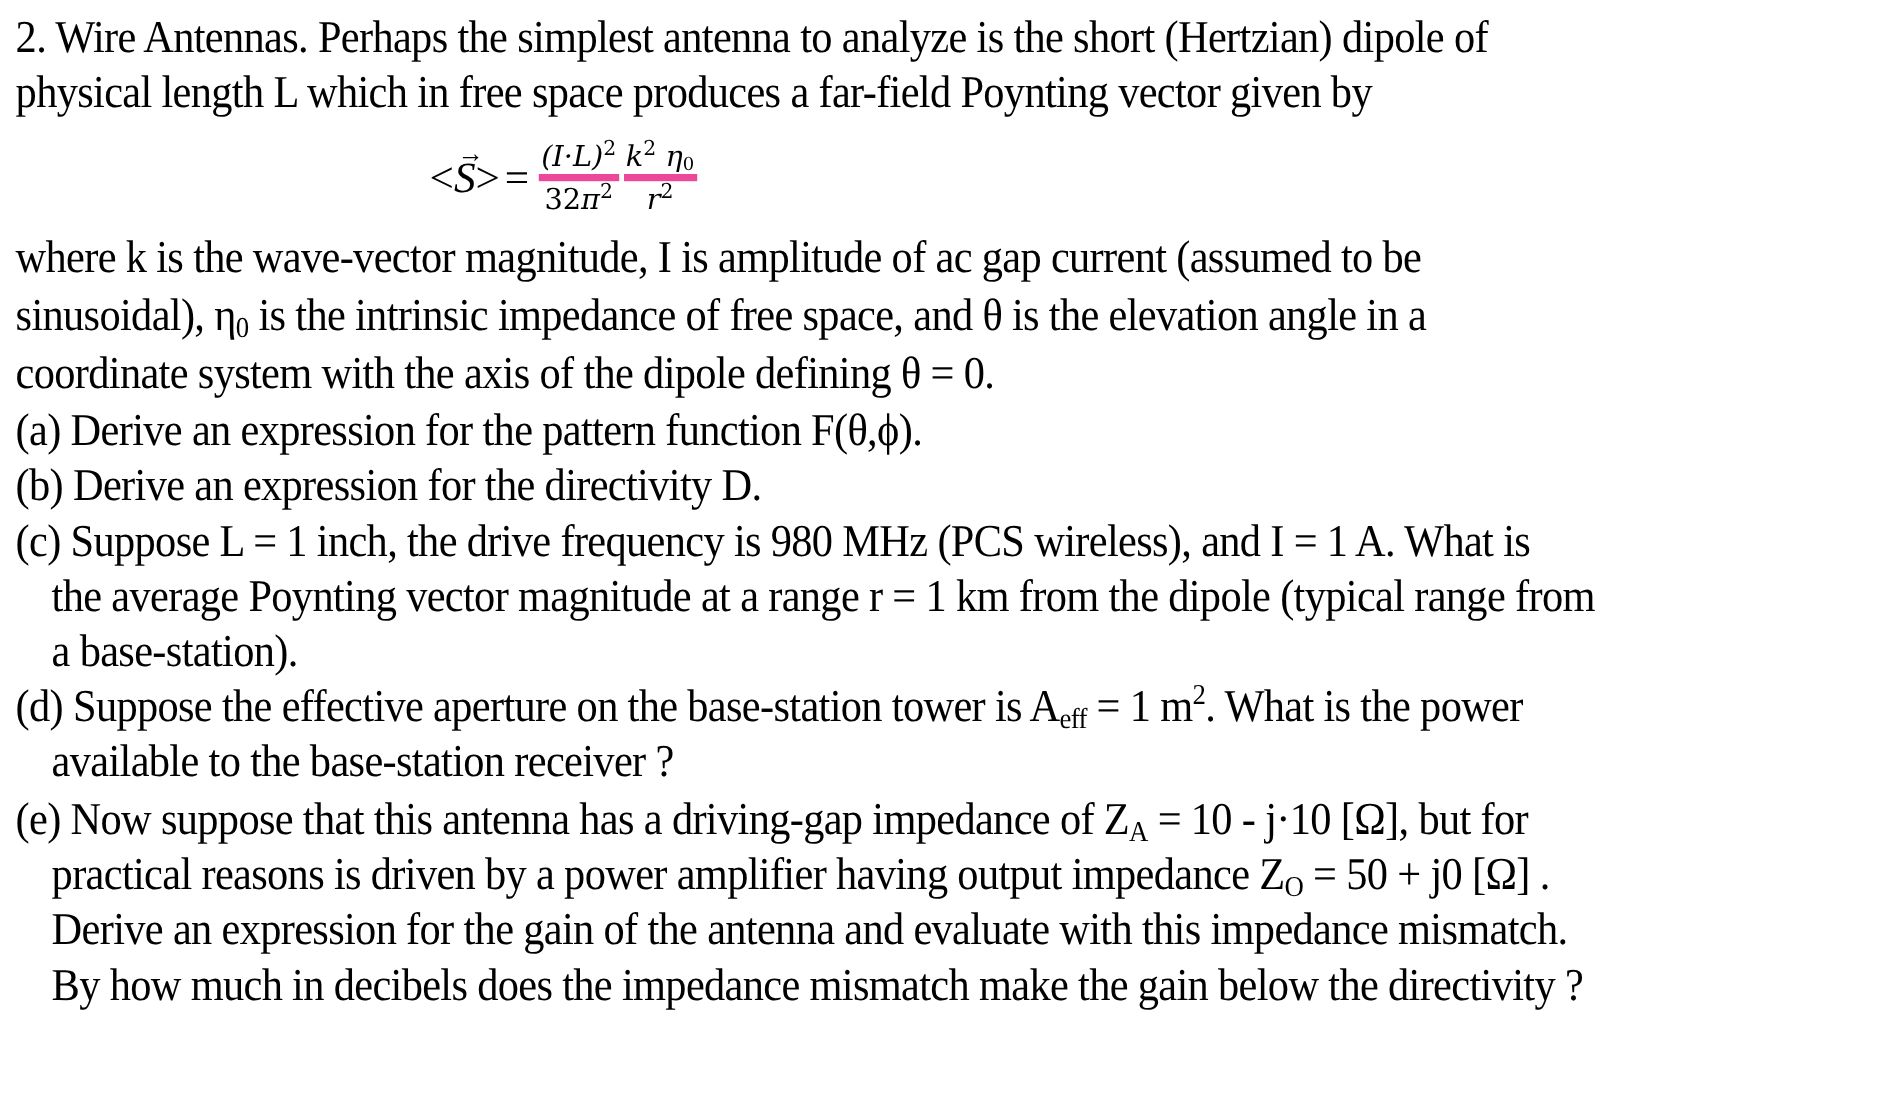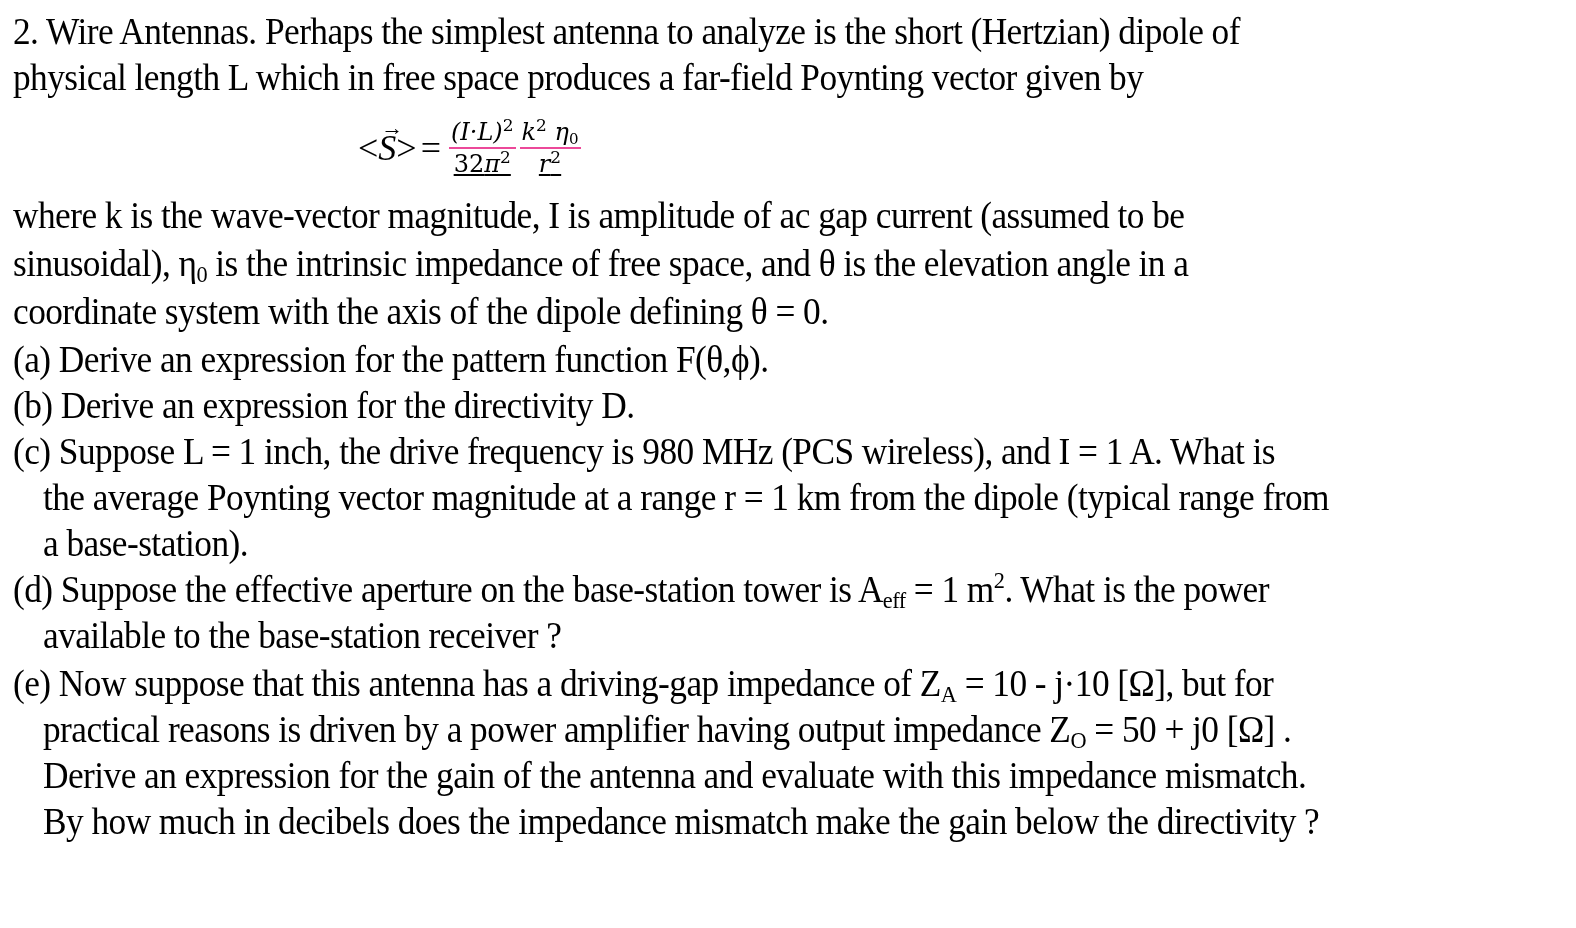--- a/index.html
+++ b/index.html
@@ -83,22 +83,22 @@
       align-items: center;
       margin: 0 2px;
     }
     .num, .den {
       font-size: 24px;
       font-style: italic;
       line-height: 30px;
       padding: 0 2px;
       white-space: nowrap;
     }
-    .num { border-bottom: 2px solid #ec4899; }
-    .den { font-style: normal; text-decoration: underline; }
+    .num { border-bottom: 6px solid #ec4899; }
+    .den { font-style: normal; }
     .den i { font-style: italic; }
     .frac sup { font-size: 17px; vertical-align: 9px; line-height: 0; font-style: normal; }
     .frac sub { font-size: 15px; vertical-align: -4px; line-height: 0; font-style: normal; }
     .tail {
       font-size: 38px;
       font-style: italic;
       margin-left: 6px;
       white-space: nowrap;
     }
     .tail sup { font-size: 24px; vertical-align: 16px; line-height: 0; font-style: normal; }

